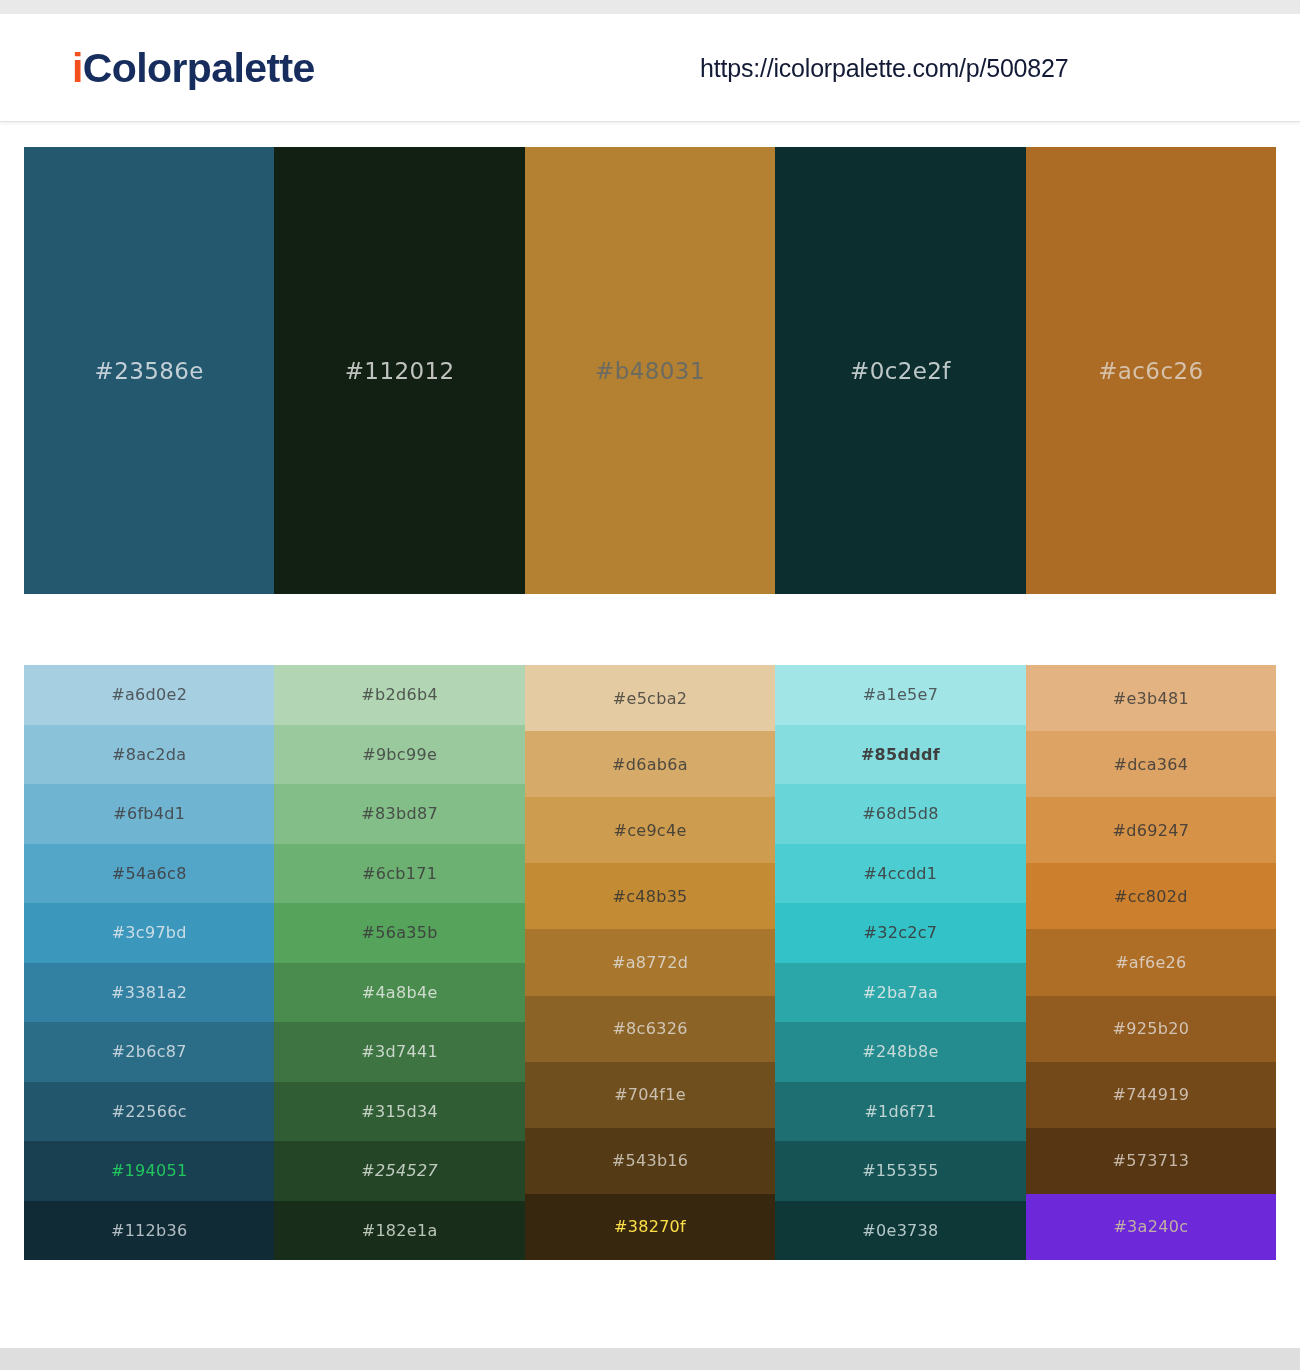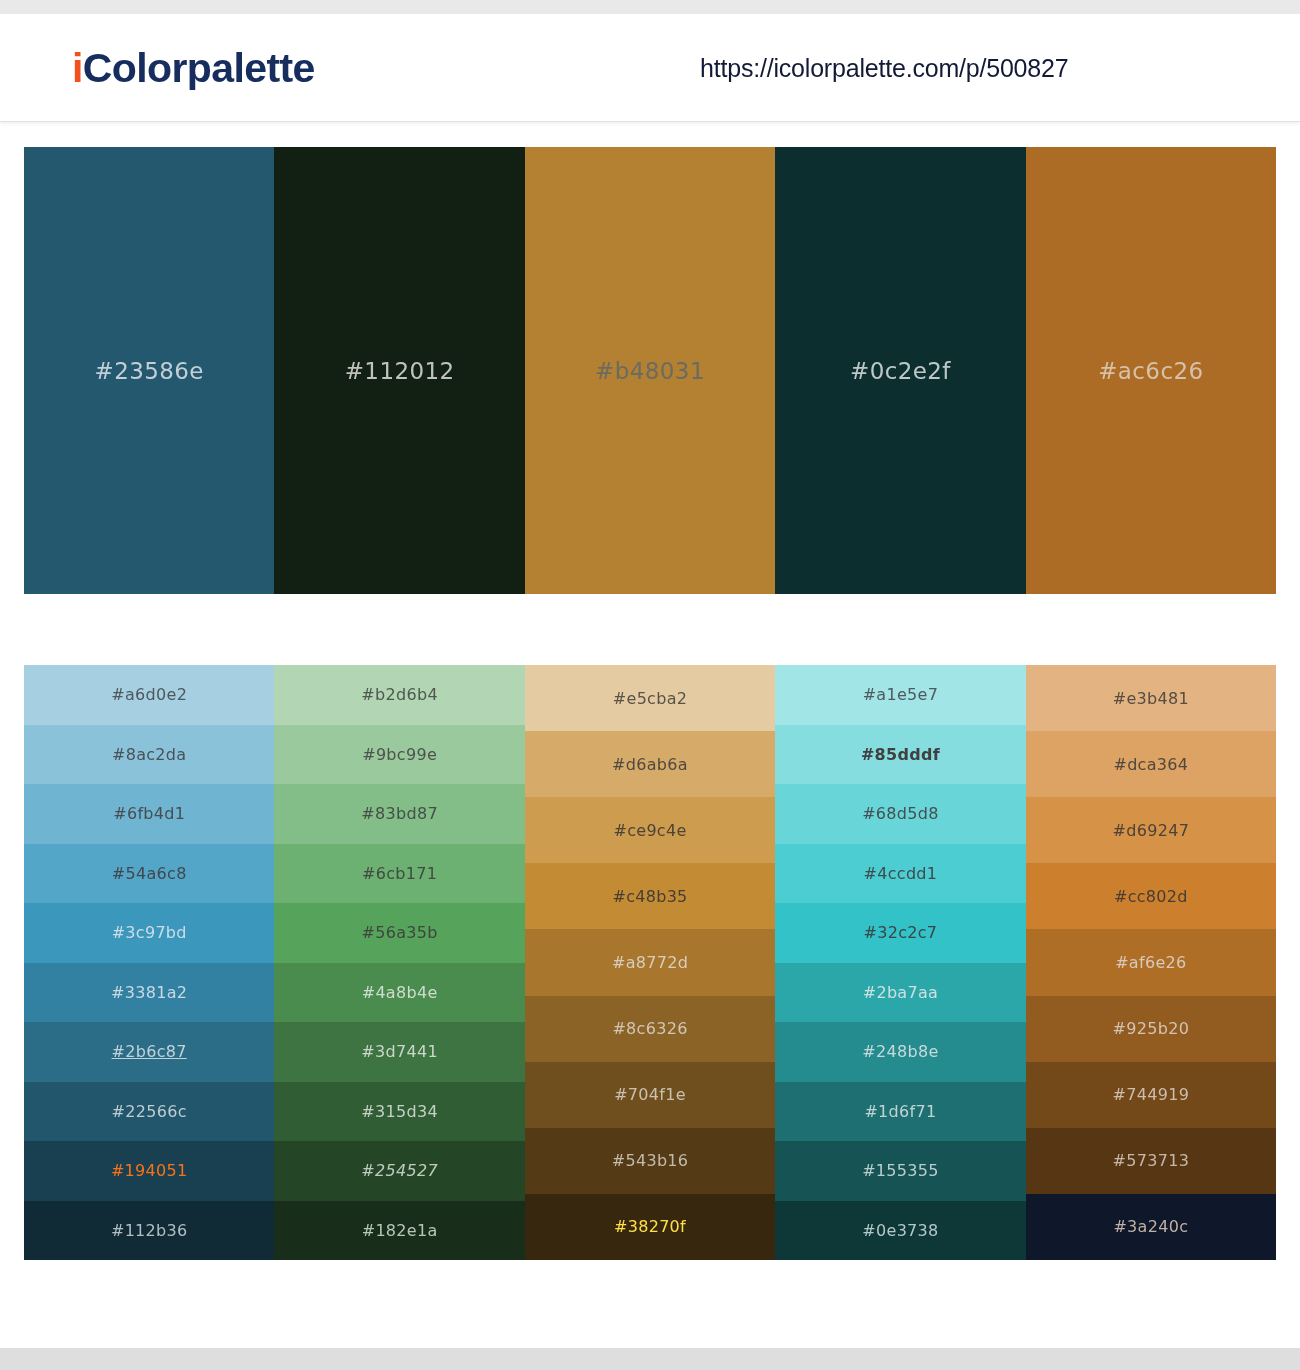--- a/index.html
+++ b/index.html
@@ -174,27 +174,27 @@
         <div class="shade-cell" style="background: rgb(84, 166, 200);">
           <span class="shade-label" style="color: rgb(65, 72, 77);">#54a6c8</span>
         </div>
         <div class="shade-cell" style="background: rgb(60, 151, 189);">
           <span class="shade-label" style="color: rgb(204, 221, 230);">#3c97bd</span>
         </div>
         <div class="shade-cell" style="background: rgb(51, 129, 162);">
           <span class="shade-label" style="color: rgb(200, 217, 226);">#3381a2</span>
         </div>
         <div class="shade-cell" style="background: rgb(43, 108, 135);">
-          <span class="shade-label" style="color: rgb(194, 210, 218); text-decoration: underline;">#2b6c87</span>
+          <span class="shade-label" style="color: rgb(194, 210, 218);">#2b6c87</span>
         </div>
         <div class="shade-cell" style="background: rgb(34, 86, 108);">
           <span class="shade-label" style="color: rgb(189, 204, 211);">#22566c</span>
         </div>
         <div class="shade-cell" style="background: rgb(25, 64, 81);">
-          <span class="shade-label" style="color: #f97316;">#194051</span>
+          <span class="shade-label" style="color: #22c55e;">#194051</span>
         </div>
         <div class="shade-cell" style="background: rgb(17, 43, 54);">
           <span class="shade-label" style="color: rgb(178, 190, 196);">#112b36</span>
         </div>
       </div>
       <div class="shade-col">
         <div class="shade-cell" style="background: rgb(178, 214, 180);">
           <span class="shade-label" style="color: rgb(79, 87, 80);">#b2d6b4</span>
         </div>
         <div class="shade-cell" style="background: rgb(155, 201, 158);">
@@ -304,21 +304,21 @@
         </div>
         <div class="shade-cell" style="background: rgb(146, 91, 32);">
           <span class="shade-label" style="color: rgb(210, 195, 181);">#925b20</span>
         </div>
         <div class="shade-cell" style="background: rgb(116, 73, 25);">
           <span class="shade-label" style="color: rgb(204, 189, 175);">#744919</span>
         </div>
         <div class="shade-cell" style="background: rgb(87, 55, 19);">
           <span class="shade-label" style="color: rgb(198, 183, 169);">#573713</span>
         </div>
-        <div class="shade-cell" style="background: #0f172a;">
+        <div class="shade-cell" style="background: #6d28d9;">
           <span class="shade-label" style="color: rgb(192, 177, 163);">#3a240c</span>
         </div>
       </div>
     </section>
 
   <div class="footer-band" style="background: rgb(222, 222, 223);"></div>
 
 </div>
 
 </body></html>

